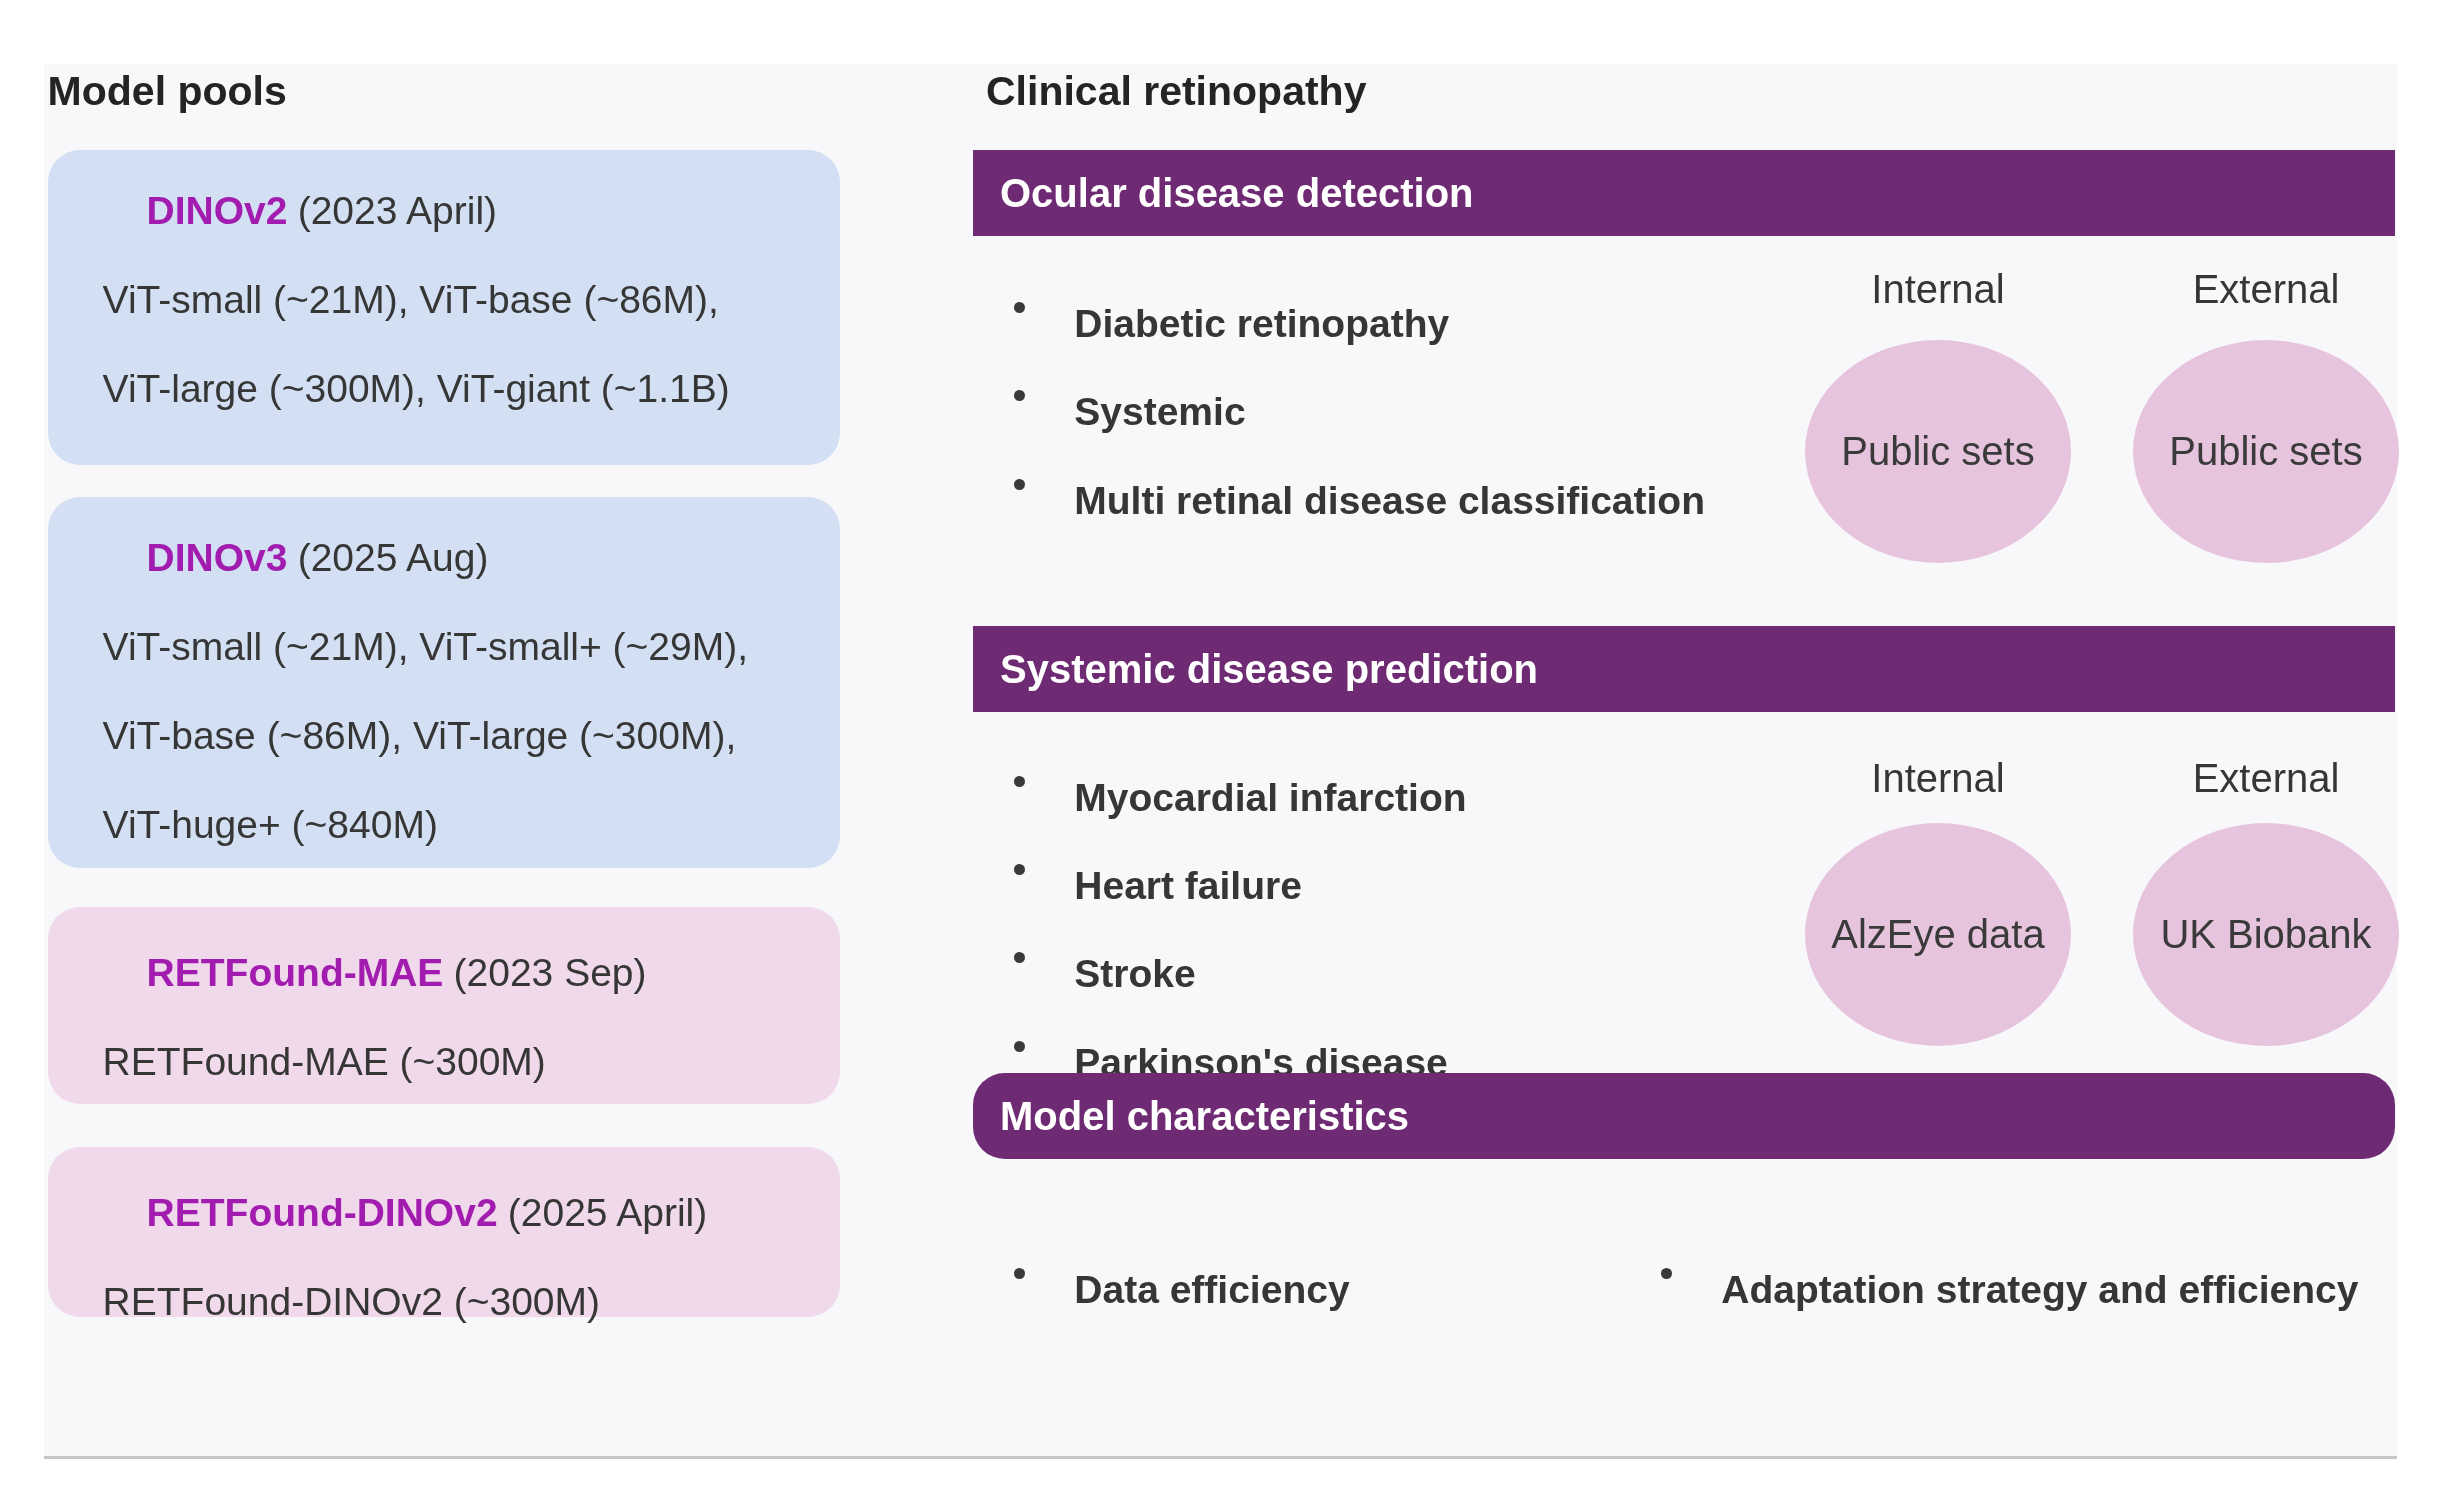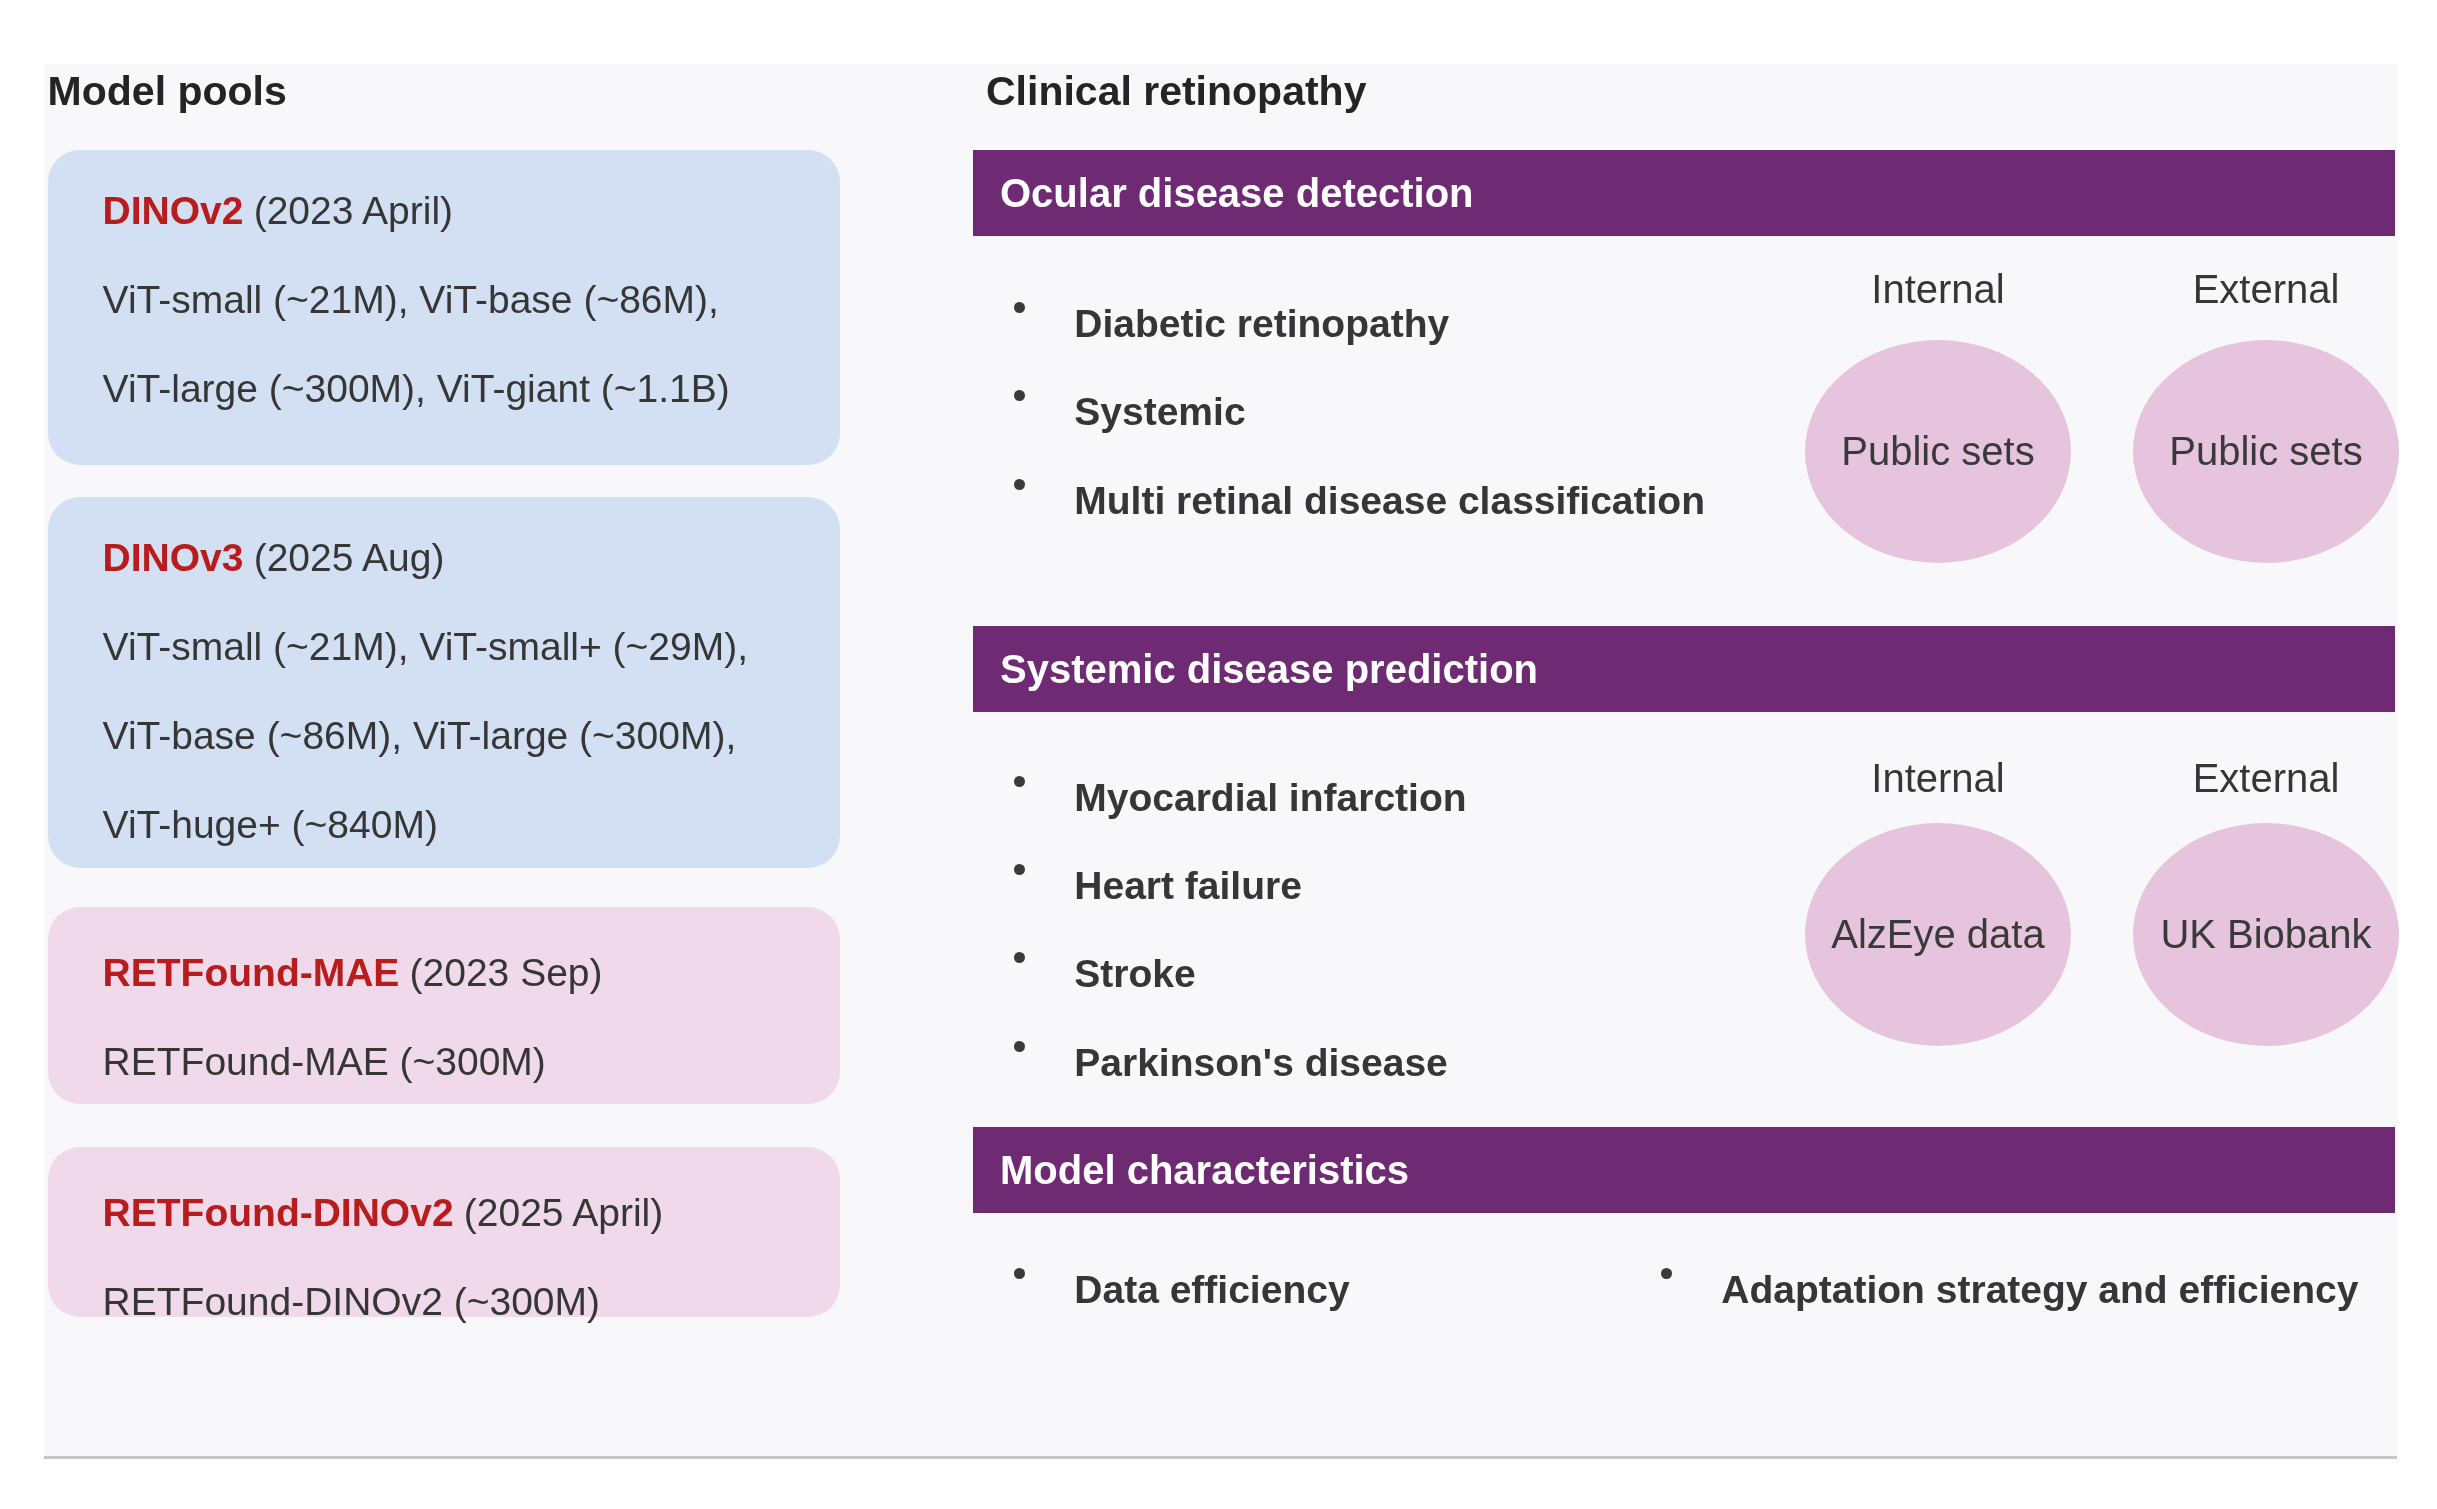--- a/index.html
+++ b/index.html
@@ -35,21 +35,21 @@
   .model-box{
     position:absolute;left:3.6px;width:792px;
     border-radius:32px;
     box-sizing:border-box;
     padding:16.4px 20.5px 0 55px;
     font-size:39px;line-height:89px;
     white-space:nowrap;
   }
   .model-box.blue{background:var(--blue_box);}
   .model-box.pink{background:var(--pink_box);padding-top:20.5px;}
-  .box-title-line .bt{font-weight:bold;color:#b91c1c;}
+  .box-title-line .bt{font-weight:bold;color:#a21caf;margin-left:44px;}
   .box-title-line .bd{margin-left:10.2px;}
   .bar{
     position:absolute;left:929px;width:1422px;height:86px;
     background:var(--purple_bar);
     display:flex;align-items:center;
     box-sizing:border-box;padding-left:27px;
     font-size:40px;font-weight:bold;color:var(--bar_text);
     white-space:nowrap;
   }
   .bullet{
@@ -165,21 +165,21 @@
     <span>Parkinson's disease</span>
   </div>
 
   <div class="ellipse" style="left:1761px;top:759px;">
     <span>AlzEye data</span>
   </div>
   <div class="ellipse" style="left:2089px;top:759px;">
     <span>UK Biobank</span>
   </div>
 
-  <div class="bar" style="top:1063px;">
+  <div class="bar" style="top:1009px;border-radius:32px;">
     <span>Model characteristics</span>
   </div>
 
   <div class="bullet" style="left:970px;top:1204px;">
     <span class="dot"></span>
     <span>Data efficiency</span>
   </div>
   <div class="bullet" style="left:1617px;top:1204px;">
     <span class="dot"></span>
     <span>Adaptation strategy and efficiency</span>

